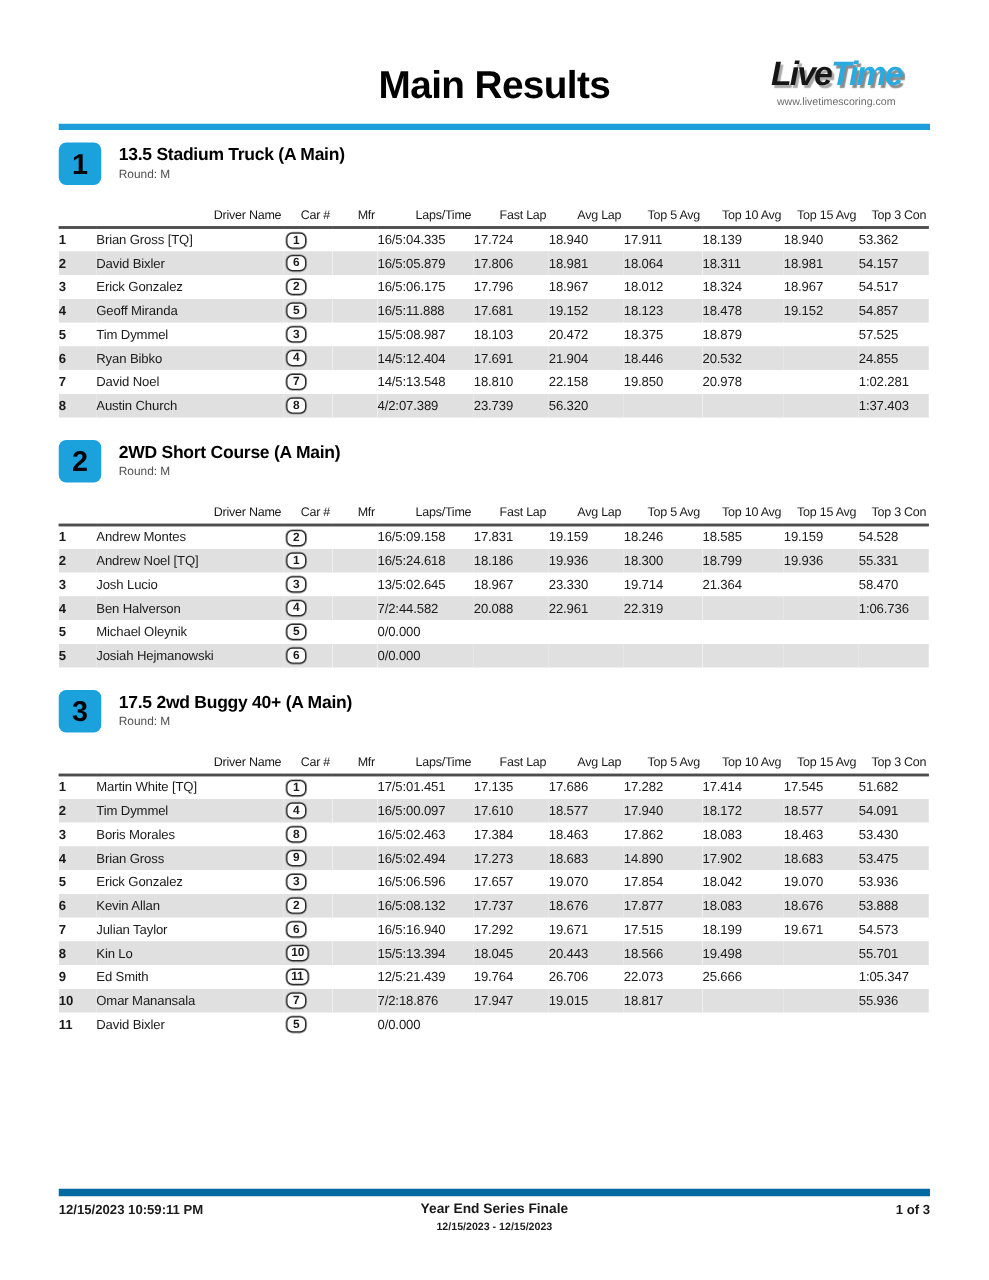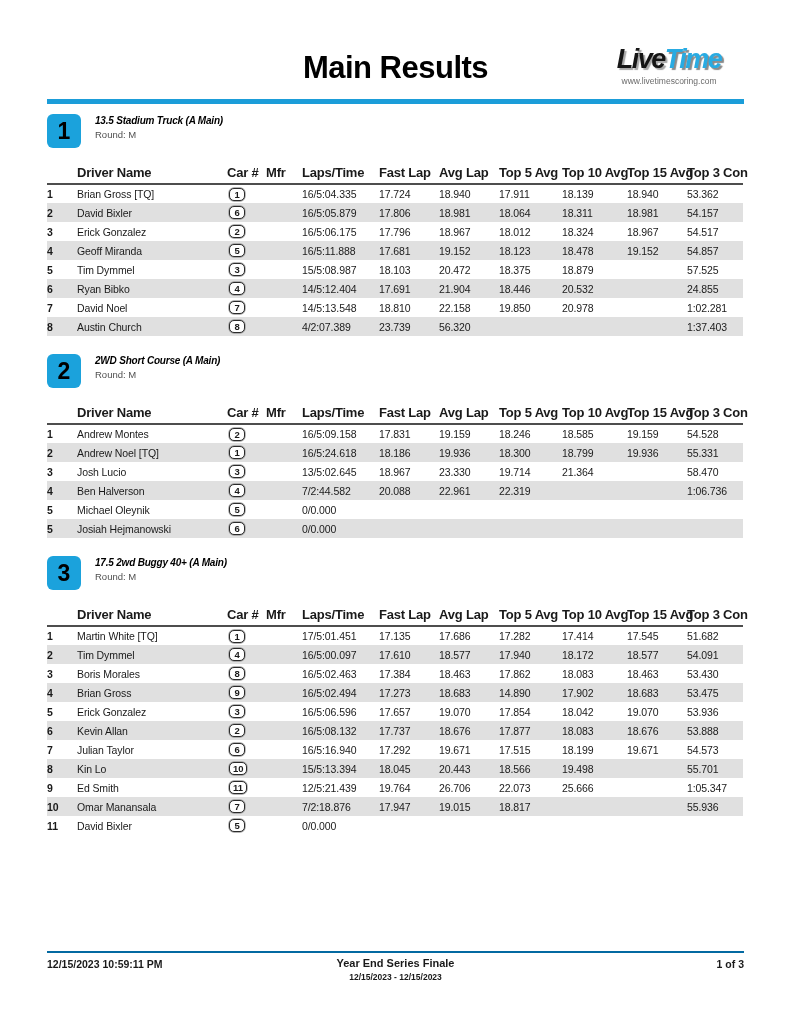--- a/index.html
+++ b/index.html
@@ -38,38 +38,38 @@
   .section + .section { margin-top: 18px; }
   .sec-head { display: flex; align-items: flex-start; margin-bottom: 17px; }
   .sec-num {
     width: 34px; height: 34px; border-radius: 6px;
     background: #1ba2dc; color: #000;
     font-size: 23px; font-weight: bold;
     display: flex; align-items: center; justify-content: center;
     flex: 0 0 auto;
   }
   .sec-titles { margin-left: 14px; padding-top: 1px; }
-  .sec-title { font-size: 10px; font-weight: bold; color: #000; letter-spacing: -0.2px; font-style: italic; }
+  .sec-title { font-size: 14px; font-weight: bold; color: #000; letter-spacing: -0.2px; }
   .sec-round { font-size: 9.5px; color: #4f4f4f; margin-top: 3px; }
 
   
   table.results { border-collapse: collapse; table-layout: fixed; width: 696px; }
   col.c-pos    { width: 30px; }
   col.c-driver { width: 150px; }
   col.c-car    { width: 39px; }
   col.c-mfr    { width: 36px; }
   col.c-laps   { width: 77px; }
   col.c-fast   { width: 60px; }
   col.c-avg    { width: 60px; }
   col.c-top5   { width: 63px; }
   col.c-top10  { width: 65px; }
   col.c-top15  { width: 60px; }
   col.c-top3   { width: 56px; }
   table.results th {
-    text-align: left; font-size: 13px; font-weight: bold;
+    text-align: right; font-size: 10px; font-weight: normal;
     letter-spacing: -0.2px; padding: 0 2px 3px 0; height: 17px;
     vertical-align: bottom; border-bottom: 2.5px solid #4d4d4d;
     white-space: nowrap;
   }
   table.results td {
     font-size: 10.5px; letter-spacing: -0.1px;
     height: 19px; padding: 0 2px 0 0; vertical-align: middle;
     white-space: nowrap; overflow: hidden;
   }
   table.results tr.alt td { background: #e0e0e0; }
@@ -79,21 +79,21 @@
     height: 13px; line-height: 12px;
     border: 1.7px solid #2b2b2b; border-radius: 5px;
     background: #fff; box-shadow: 0 0 0 0.7px #9c9c9c;
     font-size: 9.5px; font-weight: bold; text-align: center;
     margin-left: 2px;
   }
 
   
   .footer {
     position: absolute; top: 951px; left: 47px; right: 47px;
-    border-top: 2px solid #0369a1; padding-top: 4px;
+    border-top: 6px solid #0369a1; padding-top: 4px;
   }
   .footer-ts { position: absolute; left: 0; top: 5px; font-size: 10.5px; font-weight: bold; }
   .footer-center { text-align: center; }
   .footer-event { font-size: 11px; font-weight: bold; }
   .footer-range { font-size: 8.5px; font-weight: bold; margin-top: 3px; }
   .footer-page { position: absolute; right: 0; top: 5px; font-size: 10.5px; font-weight: bold; margin-left: 32px; }
 </style>
 </head>
 <body>
 

